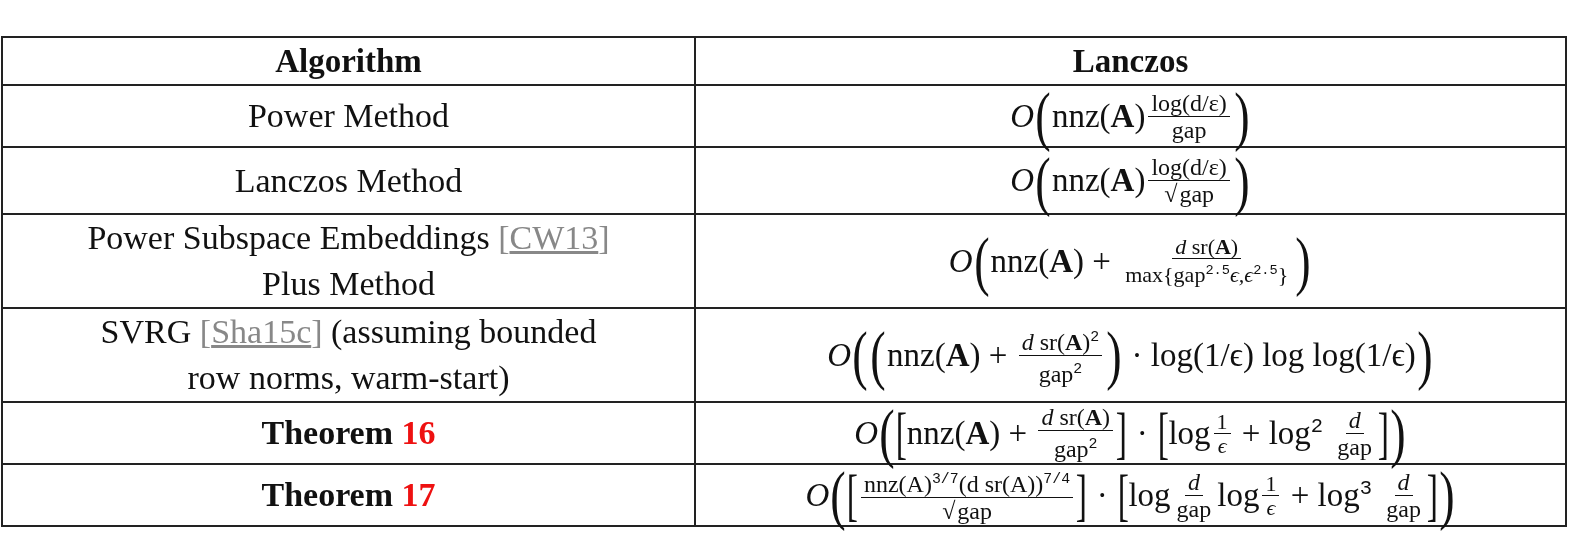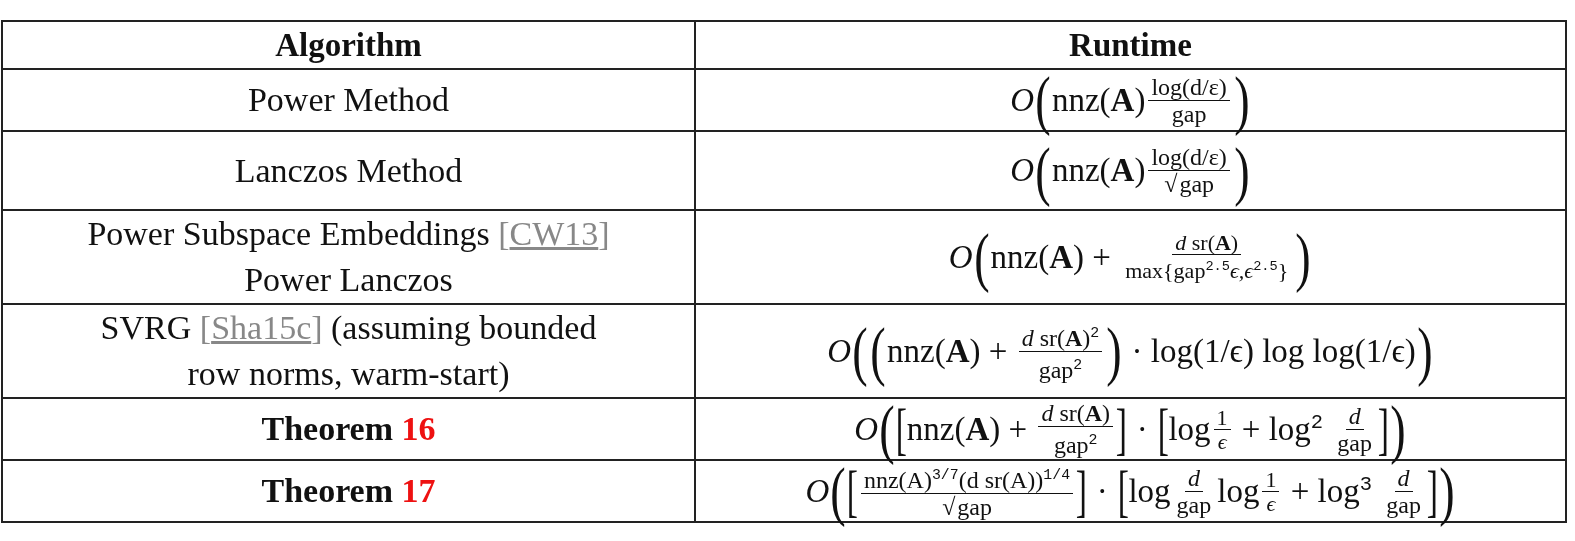--- a/index.html
+++ b/index.html
@@ -1,18 +1,18 @@
 <!DOCTYPE html>
 <html><head>
 <meta charset="utf-8">
 <style>
   html, body { margin: 0; padding: 0; background: #ffffff; }
   body { width: 1575px; height: 541px; position: relative; overflow: hidden;
          font-family: "DejaVu Serif", "Liberation Serif", serif; color: #111; }
-  table.rt { position: absolute; left: 1px; top: 20px; width: 1566px; border-collapse: collapse; }
+  table.rt { position: absolute; left: 1px; top: 36px; width: 1566px; border-collapse: collapse; }
   table.rt td, table.rt th { border: 2px solid #222; text-align: center; vertical-align: middle; padding: 0 6px; }
   table.rt th { height: 46px; font-size: 33px; font-weight: bold; font-family: "Liberation Serif", "DejaVu Serif", serif; }
   .c1 { width: 679px; }
   .alg { font-size: 34px; line-height: 46px; font-family: "Liberation Serif", "DejaVu Serif", serif; }
   .alg.bold { font-weight: bold; }
   .cite { color: #888888; text-decoration: underline; }
   .ref { color: #ee1111; }
   .math { font-family: "Liberation Serif", "DejaVu Serif", serif; font-size: 33px; white-space: nowrap;
           display: inline-flex; align-items: center; }
   .it { font-style: italic; }
@@ -20,31 +20,31 @@
   .frac { display: inline-flex; flex-direction: column; align-items: center; vertical-align: middle;
           font-size: 24px; line-height: 26px; margin: 0 3px; }
   .frac .num { border-bottom: 1.5px solid #111; padding: 0 3px; }
   .frac .den { padding: 0 3px; }
   .frac.small { font-size: 22px; line-height: 23px; }
   .big { font-size: 66px; line-height: 60px; font-weight: 200; transform: scaleX(0.7); display: inline-block; margin: 0 -2px; }
   .bigb { font-size: 56px; line-height: 56px; font-weight: 200; transform: scaleX(0.6); display: inline-block; margin: 0 -4px; }
   .sup { font-size: 0.62em; vertical-align: super; font-family: Liberation Mono, monospace; }
   .sqrt { border-top: 1.5px solid #111; padding-left: 2px; }
   .sp { display: inline-block; width: 10px; }
-  .r1 { height: 54px; } .r2 { height: 79px; } .r3 { height: 91px; }
+  .r1 { height: 54px; } .r2 { height: 67px; } .r3 { height: 91px; }
   .r4 { height: 92px; } .r5 { height: 62px; } .r6 { height: 52px; margin-left: 48px; }
 </style>
 </head>
 <body>
 
 <table class="rt">
   <tbody>
       <tr>
     <th class="c1">Algorithm</th>
-    <th>Runtime</th>
+    <th>Lanczos</th>
   </tr>
 
   <tr class="r1">
     <td class="c1 alg">Power Method</td>
     <td>
       <span class="math">
         <span class="it">O</span>
             <span class="big">(</span>
         <span>nnz(<span class="bf">A</span>)</span>
         <span class="frac">
@@ -69,21 +69,21 @@
             </span>
         <span class="big">)</span>
       </span>
     </td>
   </tr>
 
   <tr class="r3">
     <td class="c1 alg">
       <span>Power Subspace Embeddings</span>
       <span class="cite">[<span>CW13</span>]</span><br>
-      <span>Power Lanczos</span>
+      <span>Plus Method</span>
     </td>
     <td>
       <span class="math">
         <span class="it">O</span>
             <span class="big">(</span>
         <span>nnz(<span class="bf">A</span>)&nbsp;+&nbsp;</span>
         <span class="frac small">
               <span class="num"><span class="it">d</span>&nbsp;sr(<span class="bf">A</span>)</span>
               <span class="den"><span>max{gap</span><span class="sup">2.5</span><span class="it">ϵ,ϵ</span><span class="sup">2.5</span><span>}</span></span>
             </span>
@@ -156,21 +156,21 @@
     <td class="c1 alg bold">
       <span>Theorem</span>
       <span class="ref">17</span>
     </td>
     <td>
       <span class="math">
         <span class="it">O</span>
             <span class="big">(</span>
             <span class="bigb">[</span>
         <span class="frac">
-              <span class="num"><span>nnz(A)</span><span class="sup">3/7</span><span>(d sr(A))</span><span class="sup">1/4</span></span>
+              <span class="num"><span>nnz(A)</span><span class="sup">3/7</span><span>(d sr(A))</span><span class="sup">7/4</span></span>
               <span class="den">√<span class="sqrt">gap</span></span>
             </span>
         <span class="bigb">]</span>
         <span class="sp"></span>
             <span>·</span>
             <span class="sp"></span>
         <span class="bigb">[</span>
         <span>log</span>
         <span class="frac">
               <span class="num it">d</span>

